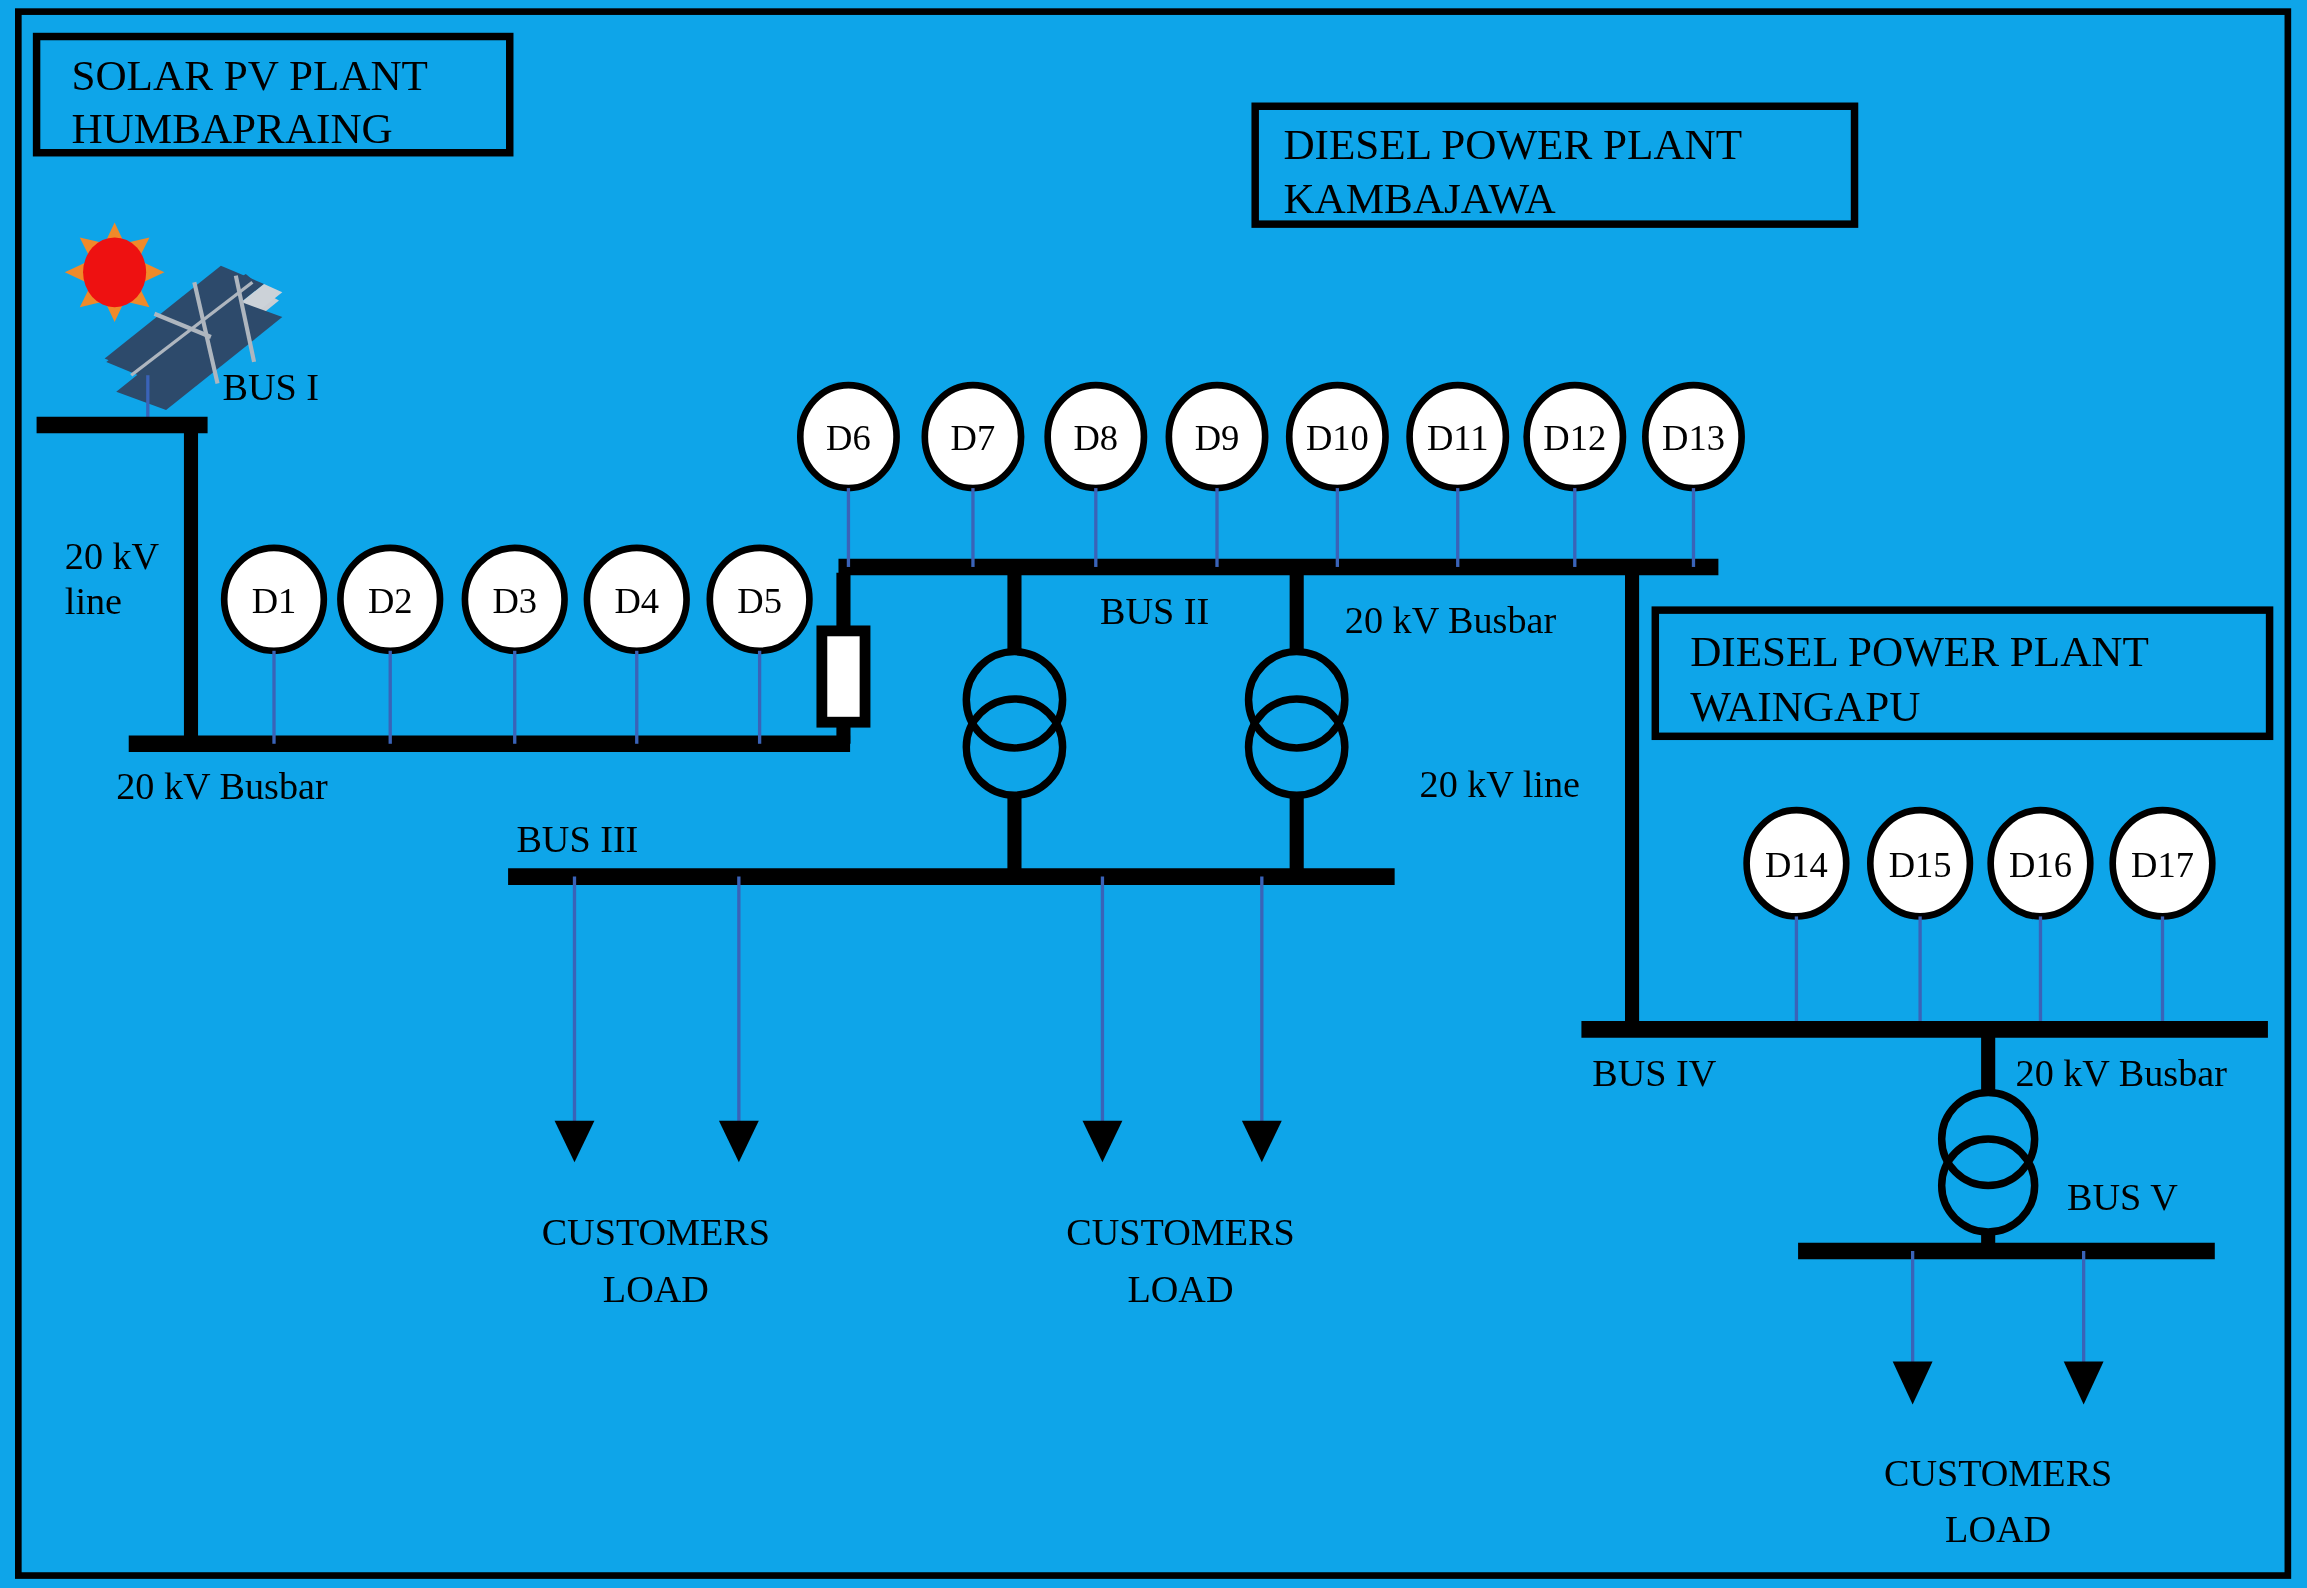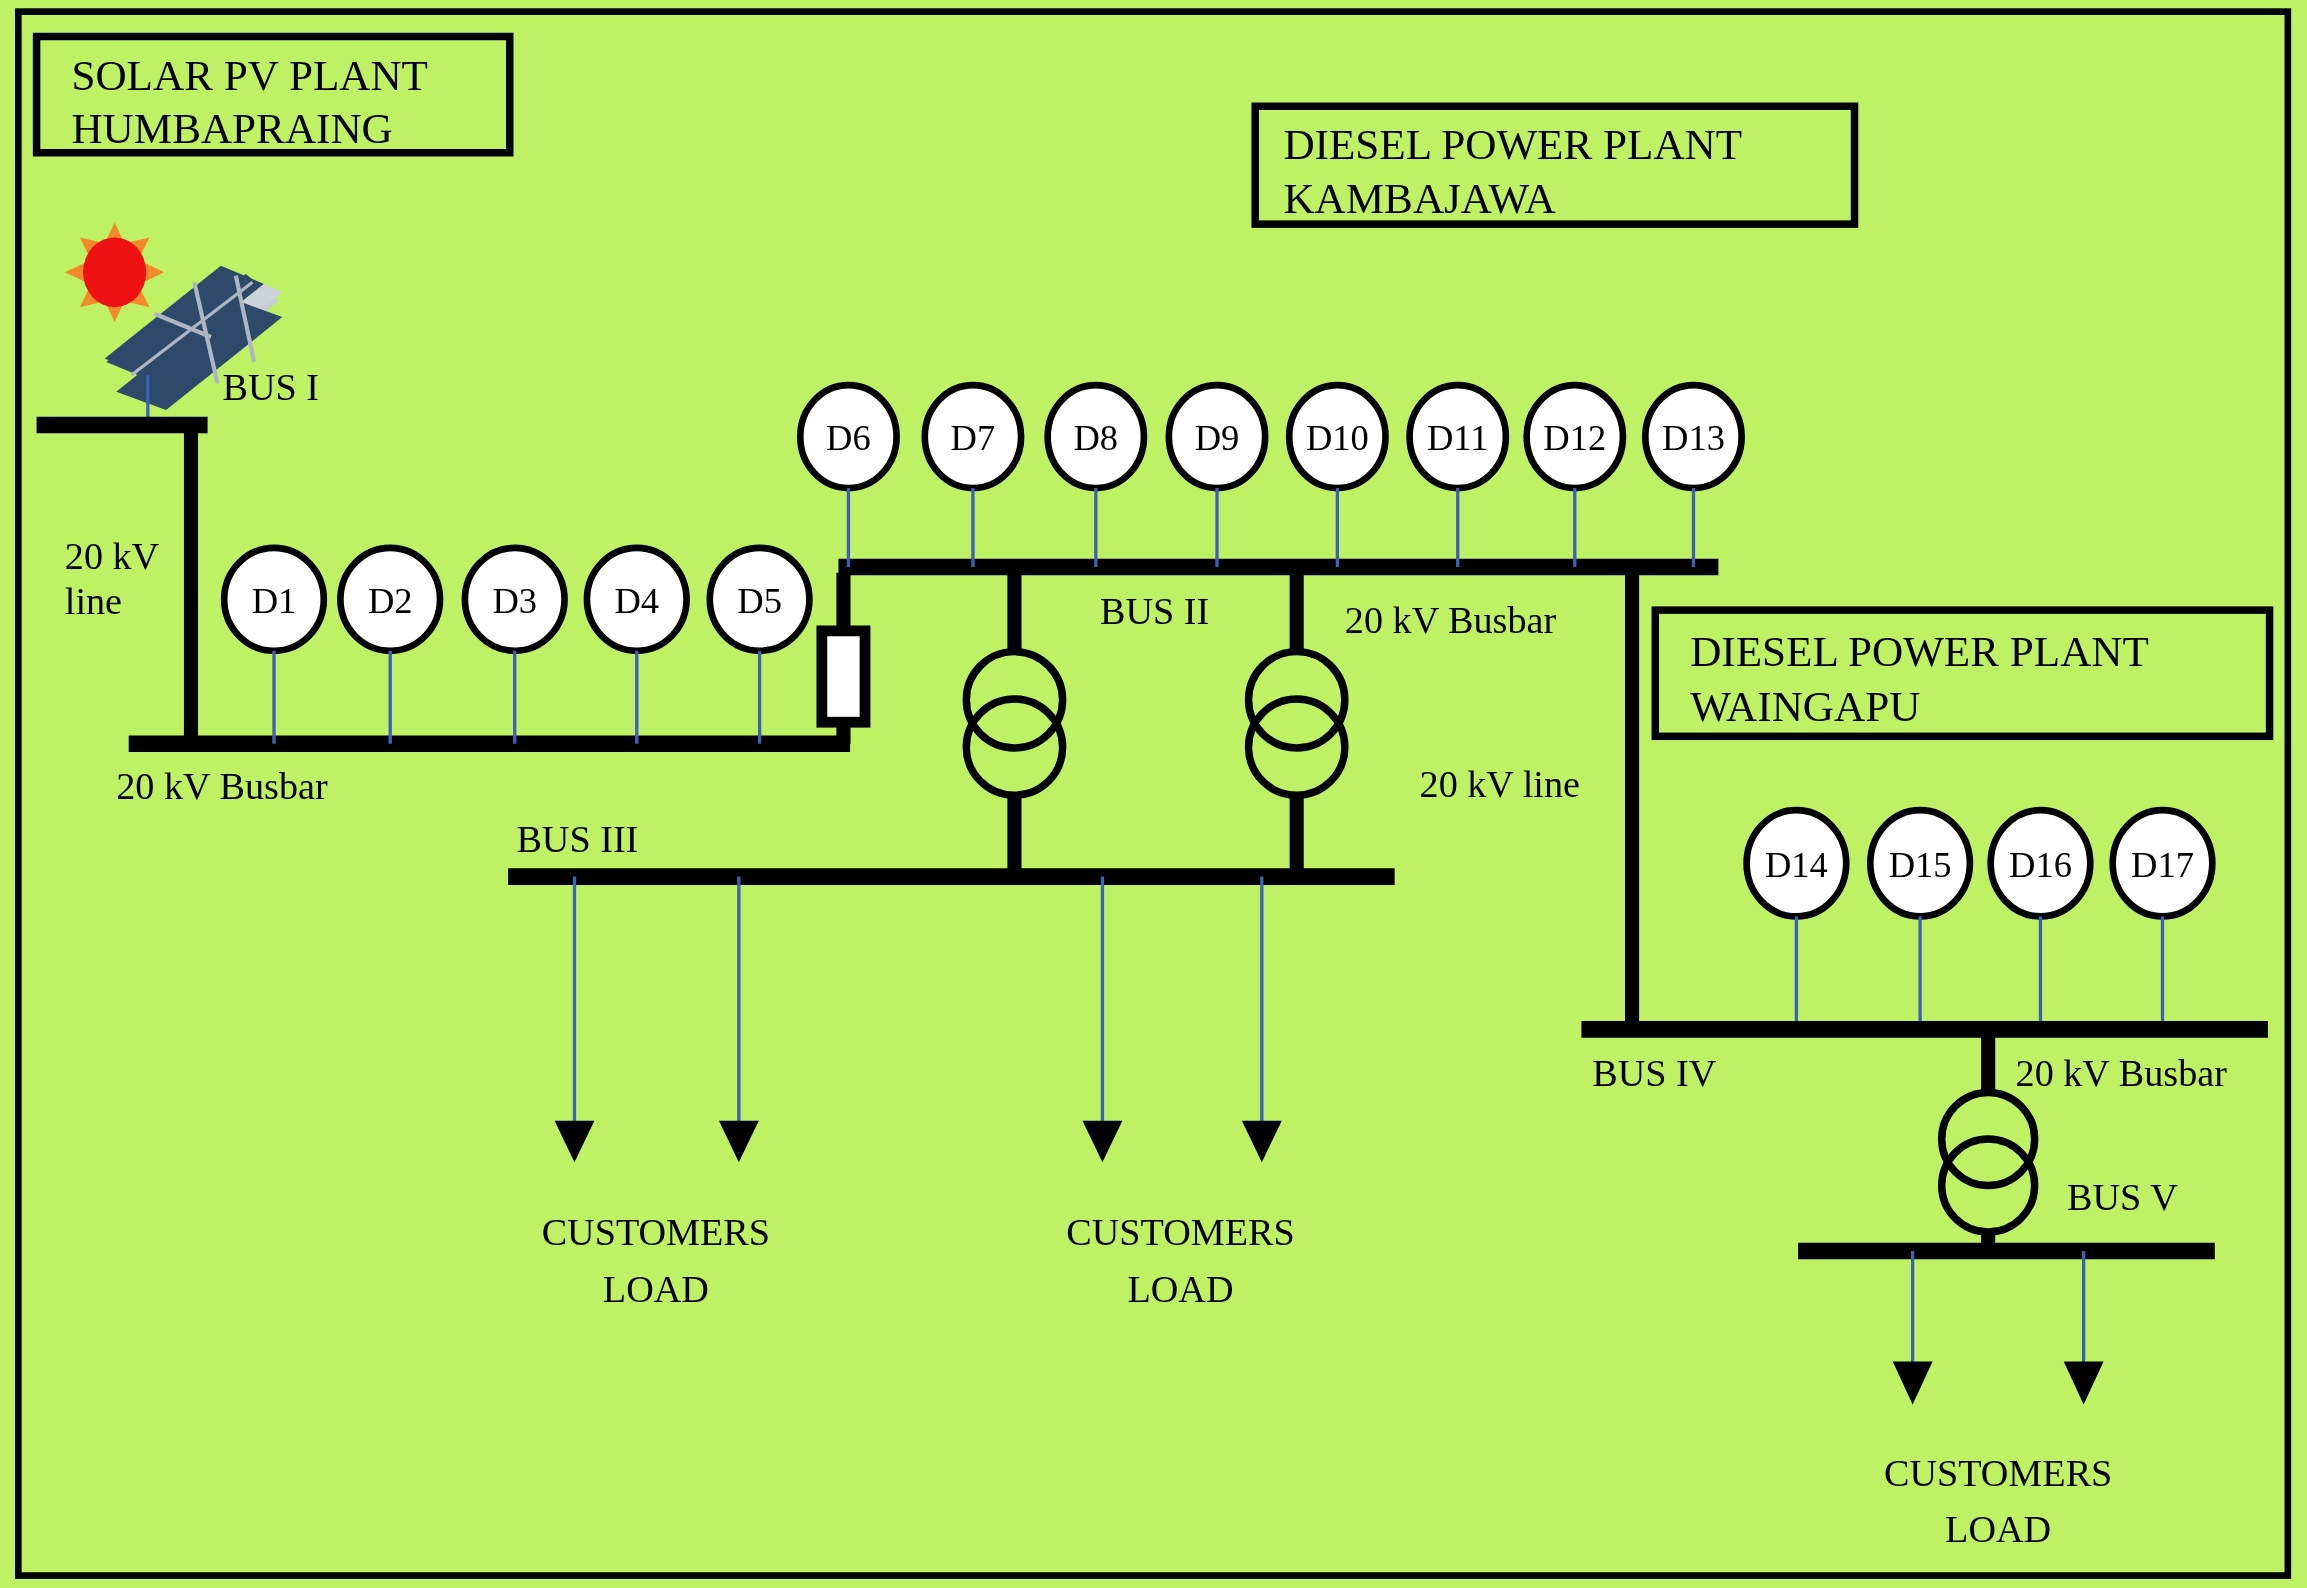--- a/index.html
+++ b/index.html
@@ -1,17 +1,17 @@
 <!DOCTYPE html>
 <html style="font-size:13.3px"><head>
 <meta charset="utf-8">
 <style>
   html,body{margin:0;padding:0;background:#ffffff;}
   body{width:2307px;height:1588px;font-family:"Liberation Serif",serif;}
-  #stage{position:relative;width:2307px;height:1588px;overflow:hidden;background:#bef264;}
+  #stage{position:relative;width:2307px;height:1588px;overflow:hidden;background:#0ea5e9;}
   svg#diagram{position:absolute;left:0;top:0;width:2307px;height:1588px;}
   .lbl{font-family:"Liberation Serif",serif;fill:#000;font-size:46px;}
   .lbl-box{font-family:"Liberation Serif",serif;fill:#000;font-size:52px;}
   .lbl-dev{font-family:"Liberation Serif",serif;fill:#000;font-size:44px;}
   .bus{stroke:#000;stroke-width:20;stroke-linecap:butt;}
   .thick{stroke:#000;stroke-width:17;fill:none;}
   .tap{stroke:#3a63b8;stroke-width:4;fill:none;}
   .circ{stroke:#000;stroke-width:8;fill:#fff;}
   .xfmr{stroke:#000;stroke-width:9;fill:none;}
   .boxline{stroke:#000;stroke-width:9;fill:none;}

